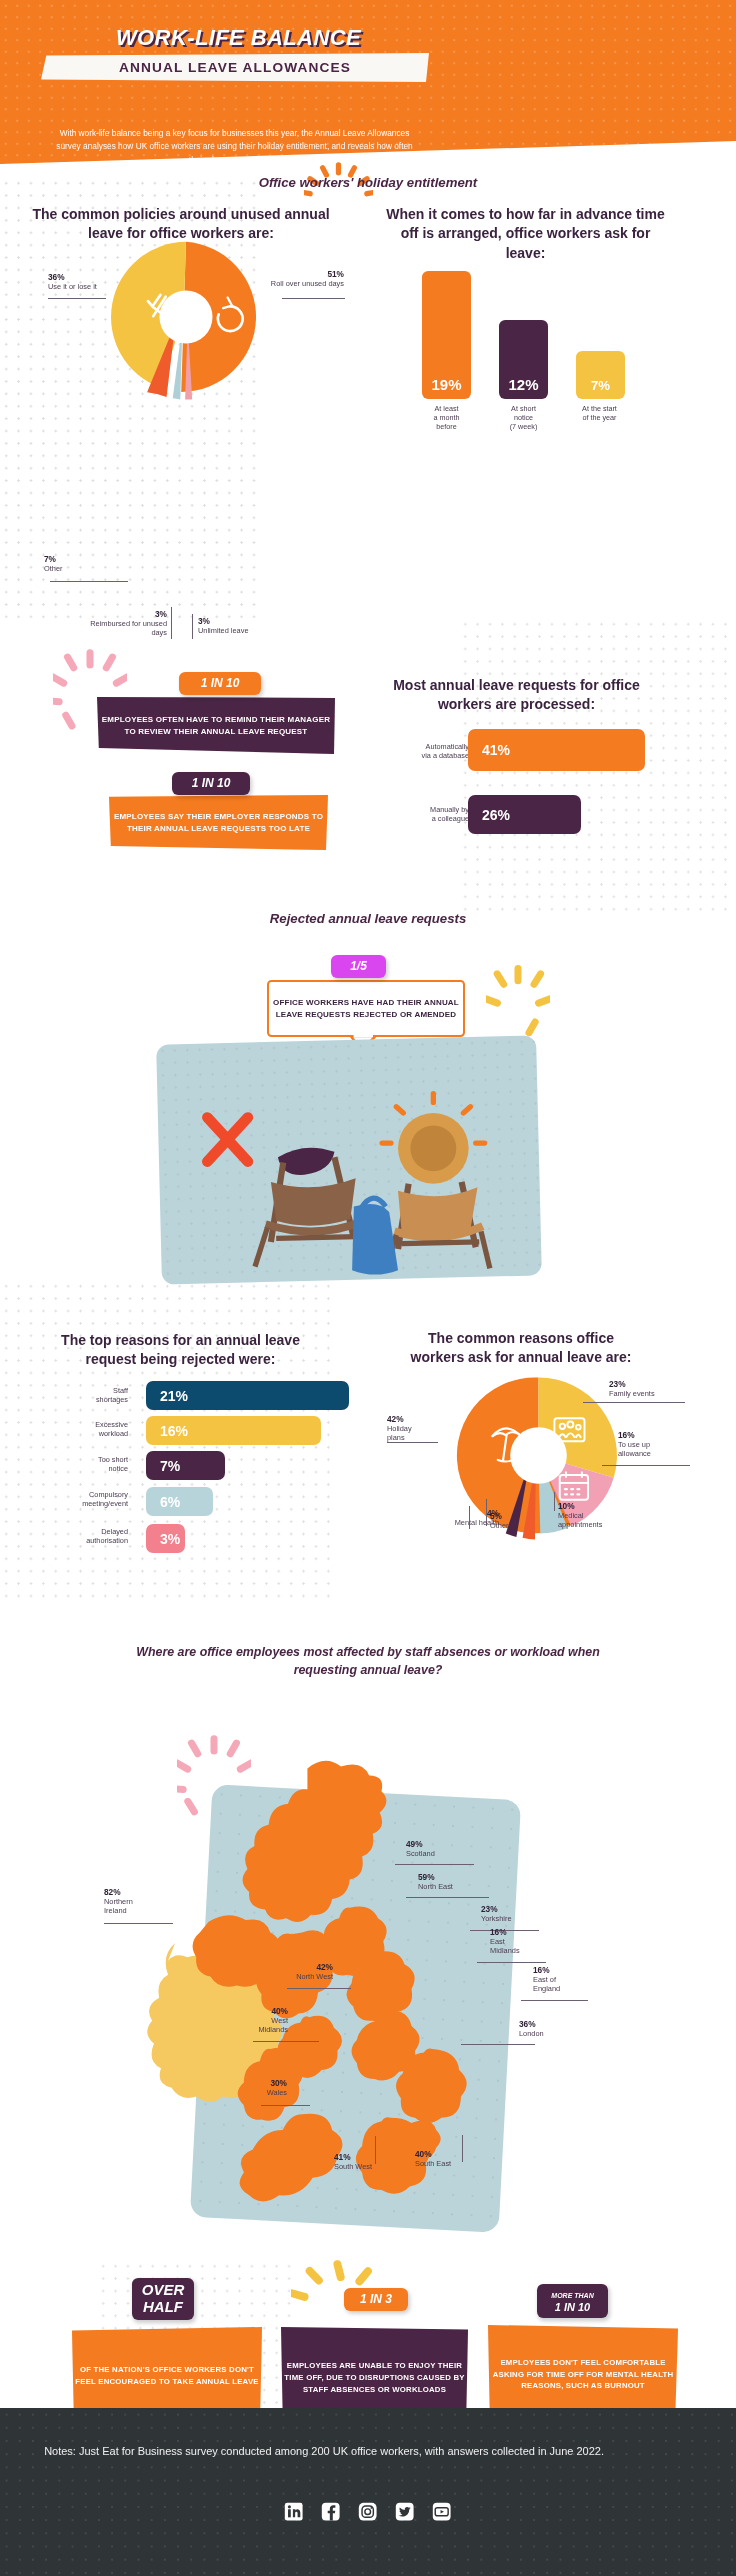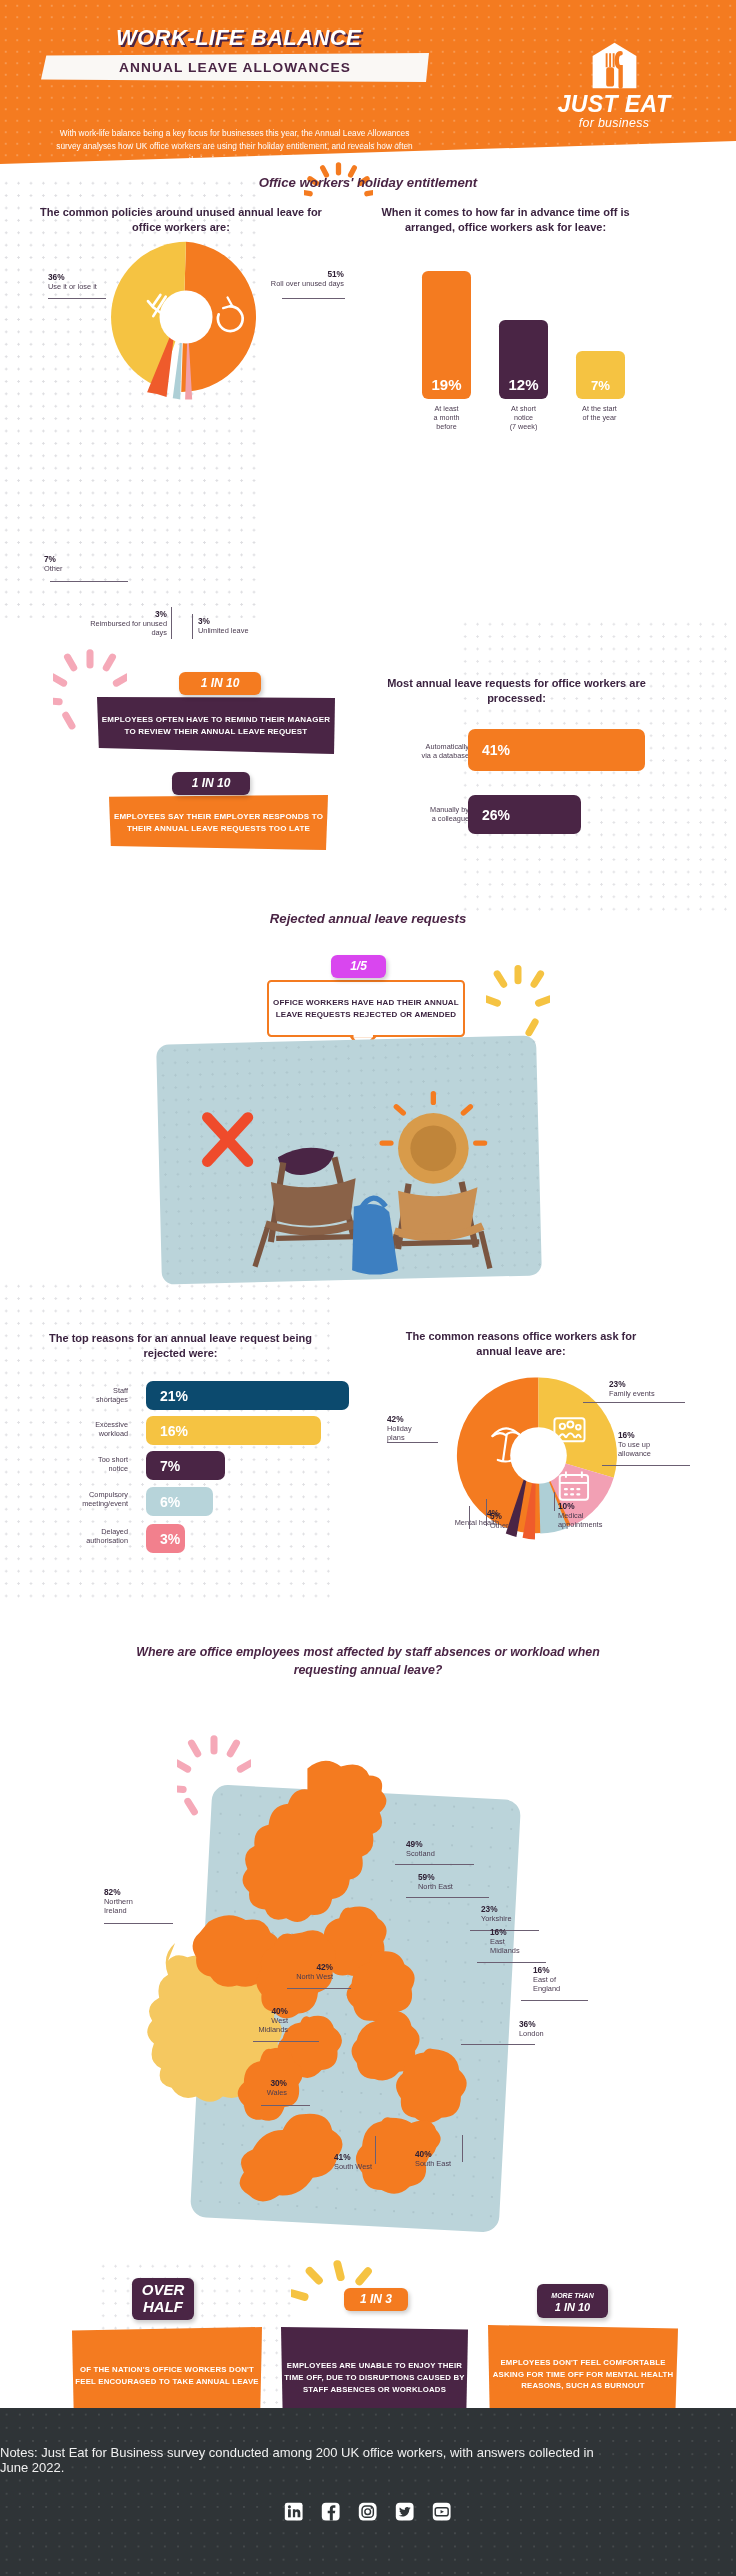--- a/index.html
+++ b/index.html
@@ -52,21 +52,21 @@
   .bg-dots {
     position:absolute; background-image: radial-gradient(#cfcfd4 1px, transparent 1.1px);
     background-size: 12.4px 12.4px; pointer-events:none;
   }
   .section-title {
     position:absolute; text-align:center; font-style:italic; font-weight:bold;
     font-size:13.2px; color:#4a2545;
   }
   .chart-title {
     position:absolute; text-align:center; font-weight:bold;
-    font-size:11px; line-height:1.38; color:#3b2340;
+    font-size:14px; line-height:1.38; color:#3b2340;
   }
   .lbl { position:absolute; font-size:7.4px; line-height:1.22; color:#4a3b50; }
   .lbl b { font-size:8.3px; color:#2f2035; display:block; font-weight:bold; }
   .leader { position:absolute; height:0.9px; background:#6b5f72; }
   .leaderv { position:absolute; width:0.9px; background:#6b5f72; }
 
   
   .callout { position:absolute; }
   .callout .tag {
     position:absolute; z-index:3; font-style:italic; font-weight:bold;
@@ -96,22 +96,22 @@
   .footer {
     position:absolute; left:0; top:2408px; width:736px; height:168px;
     background:#2f3437; overflow:hidden;
   }
   .footer-dots {
     position:absolute; inset:0;
     background-image: radial-gradient(rgba(255,255,255,.10) 1px, transparent 1.1px);
     background-size: 13.2px 13.2px;
   }
   .footer-note {
-    position:absolute; left:0; top:37px; width:604px; text-align:left;
-    font-size:13px; color:#f0f0f0;
+    position:absolute; left:0; top:37px; width:604px; text-align:right;
+    font-size:11px; color:#f0f0f0;
   }
   .footer-url {
     position:absolute; left:0; top:64px; width:736px; text-align:center;
     font-size:11.5px; font-weight:bold; color:#F5A623;
   }
   .social { position:absolute; left:0; top:94px; width:736px; display:flex;
             justify-content:center; gap:17.7px; }
   .social svg { display:block; }
 </style>
 </head>
@@ -119,30 +119,20 @@
 
 <div class="page">
 
   <div class="header">
     <div class="header-dots"></div>
     <div class="hdr-title">WORK-LIFE BALANCE</div>
     <div class="hdr-subbar">
       <span>ANNUAL LEAVE ALLOWANCES</span>
     </div>
     <div class="hdr-intro">With work-life balance being a key focus for businesses this year, the Annual Leave Allowances survey analyses how UK office workers are using their holiday entitlement, and reveals how often their plans are disrupted.</div>
-    <div class="logo">
-      <svg width="55" height="49" viewBox="0 0 62 56">
-        <path d="M31 2 L56 17 L56 54 L6 54 L6 17 Z" fill="#ffffff"></path>
-        <path d="M22 14 L22 30 M26 14 L26 30 M30 14 L30 30" stroke="#F47B20" stroke-width="2.2"></path>
-        <rect x="21.5" y="30" width="9" height="22" rx="3" fill="#F47B20"></rect>
-        <path d="M38 14 C34 14 33 20 34 26 C34.5 29 36 30 38 30 L38 52" stroke="#F47B20" stroke-width="5" fill="none" stroke-linecap="round"></path>
-      </svg>
-      <div class="logo-main">JUST EAT</div>
-      <div class="logo-sub">for business</div>
-    </div>
   </div>
 
   <div class="bg-dots" style="left:0;top:177px;width:265px;height:441px;opacity:.7"></div>
   <div class="bg-dots" style="left:459px;top:618px;width:277px;height:300px;opacity:.6"></div>
   <div class="bg-dots" style="left:0;top:1280px;width:335px;height:318px;opacity:.65"></div>
   <div class="bg-dots" style="left:97px;top:2260px;width:203px;height:177px;opacity:.6"></div>
 
   <svg style="position:absolute;left:304px;top:162px" width="69" height="41" viewBox="0 0 78 46">
     <g fill="#F47B20">
       <rect x="36" y="0" width="6" height="15" rx="3"></rect>
@@ -206,21 +196,21 @@
     <span>Reimbursed for unused days</span>
   </div>
   <div class="leaderv" style="left:171px;top:607px;height:32px"></div>
 
   <div class="lbl" style="left:198px;top:616px;width:88px">
     <b>3%</b>
     <span>Unlimited leave</span>
   </div>
   <div class="leaderv" style="left:192px;top:614px;height:25px"></div>
 
-  <div class="chart-title" style="left:360px;top:205px;width:291px">When it comes to how far in advance time off is arranged, office workers ask for leave:</div>
+  <div class="chart-title" style="left:380px;top:205px;width:291px">When it comes to how far in advance time off is arranged, office workers ask for leave:</div>
 
   <div class="barv" style="left:422px;top:271px;width:49px;height:128px;background:#F47B20">
     <span class="v">19%</span>
   </div>
   <div class="barv-cap" style="left:409px;top:404px;width:75px">
     <div>At least</div>
     <div>a month</div>
     <div>before</div>
   </div>
 

